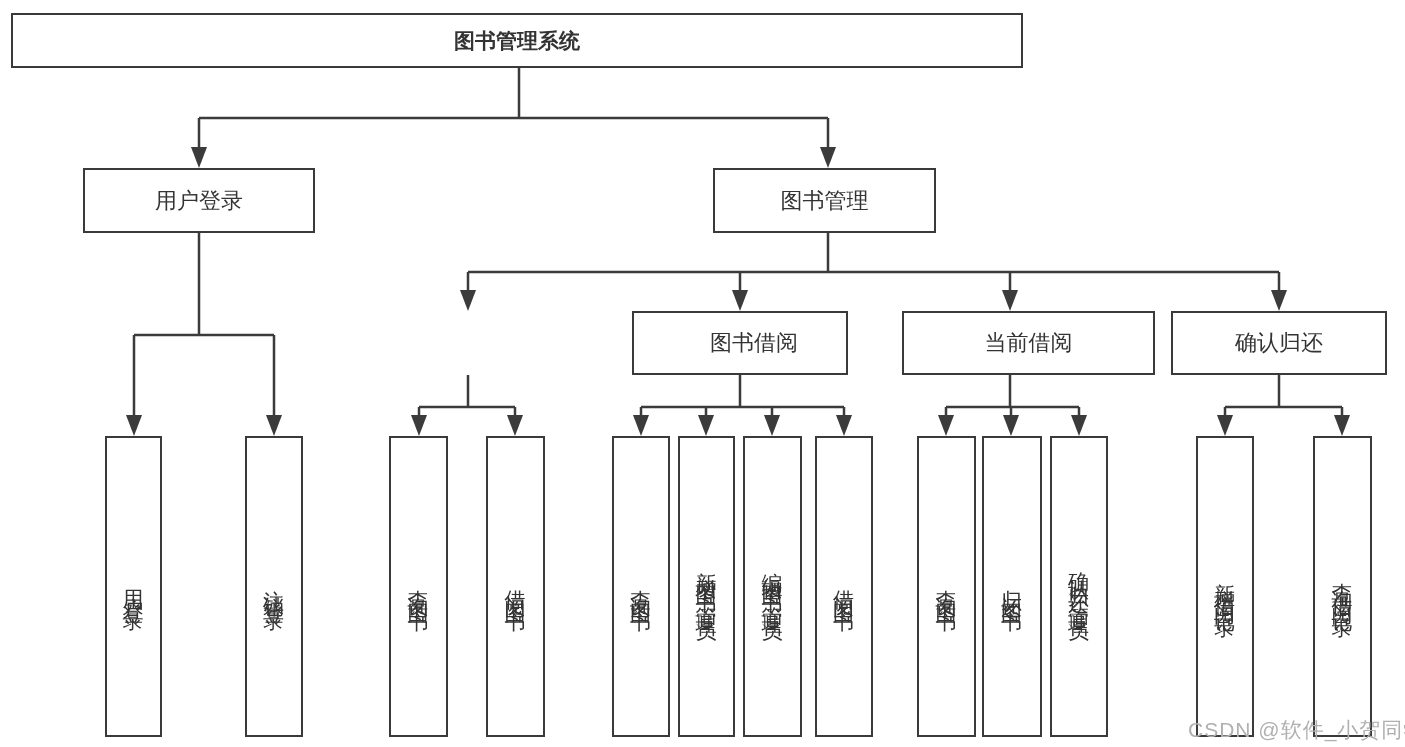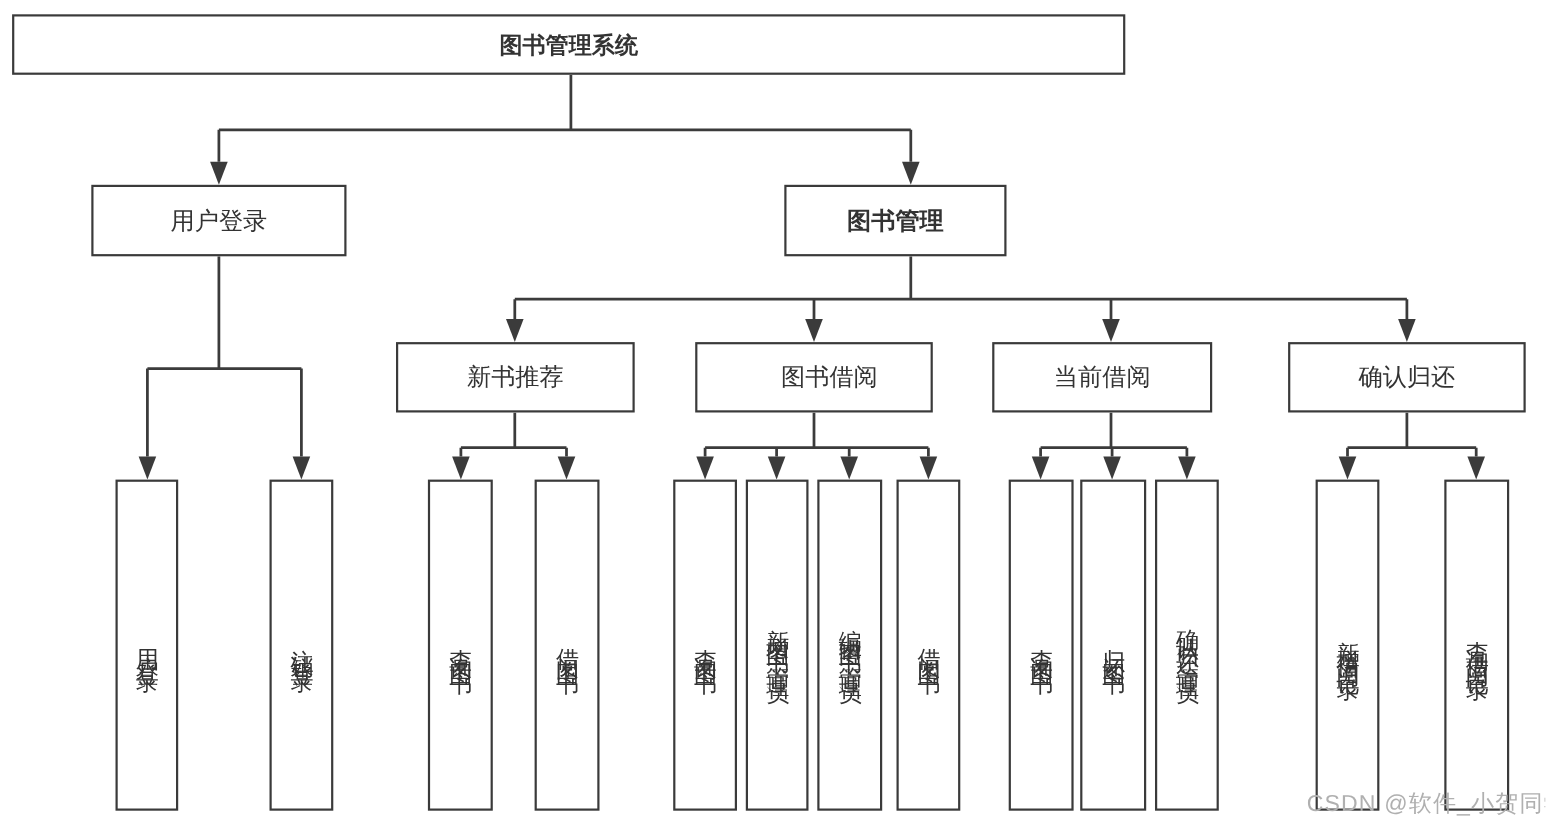--- a/index.html
+++ b/index.html
@@ -64,31 +64,28 @@
     </g>
   </svg>
 
   <div class="box root-box" style="left:11px;top:13px;width:1012px;height:55px;">
     <span>图书管理系统</span>
   </div>
 
   <div class="box" style="left:83px;top:168px;width:232px;height:65px;">
     <span>用户登录</span>
   </div>
-  <div class="box" style="left:713px;top:168px;width:202px;height:65px;font-weight:bold;">
+  <div class="box" style="left:713px;top:168px;width:223px;height:65px;">
     <span>图书管理</span>
   </div>
 
-  <div class="box" style="left:360px;top:311px;width:217px;height:64px;">
-    <span>新书推荐</span>
-  </div>
   <div class="box" style="left:632px;top:311px;width:216px;height:64px;padding-left:28px;">
     <span>图书借阅</span>
   </div>
-  <div class="box" style="left:902px;top:311px;width:200px;height:64px;">
+  <div class="box" style="left:902px;top:311px;width:253px;height:64px;">
     <span>当前借阅</span>
   </div>
   <div class="box" style="left:1171px;top:311px;width:216px;height:64px;">
     <span>确认归还</span>
   </div>
 
   <div class="box leaf" style="left:105px;top:436px;width:57px;height:301px;">
     <span class="vtext">用户登录</span>
   </div>
   <div class="box leaf" style="left:245px;top:436px;width:58px;height:301px;">

